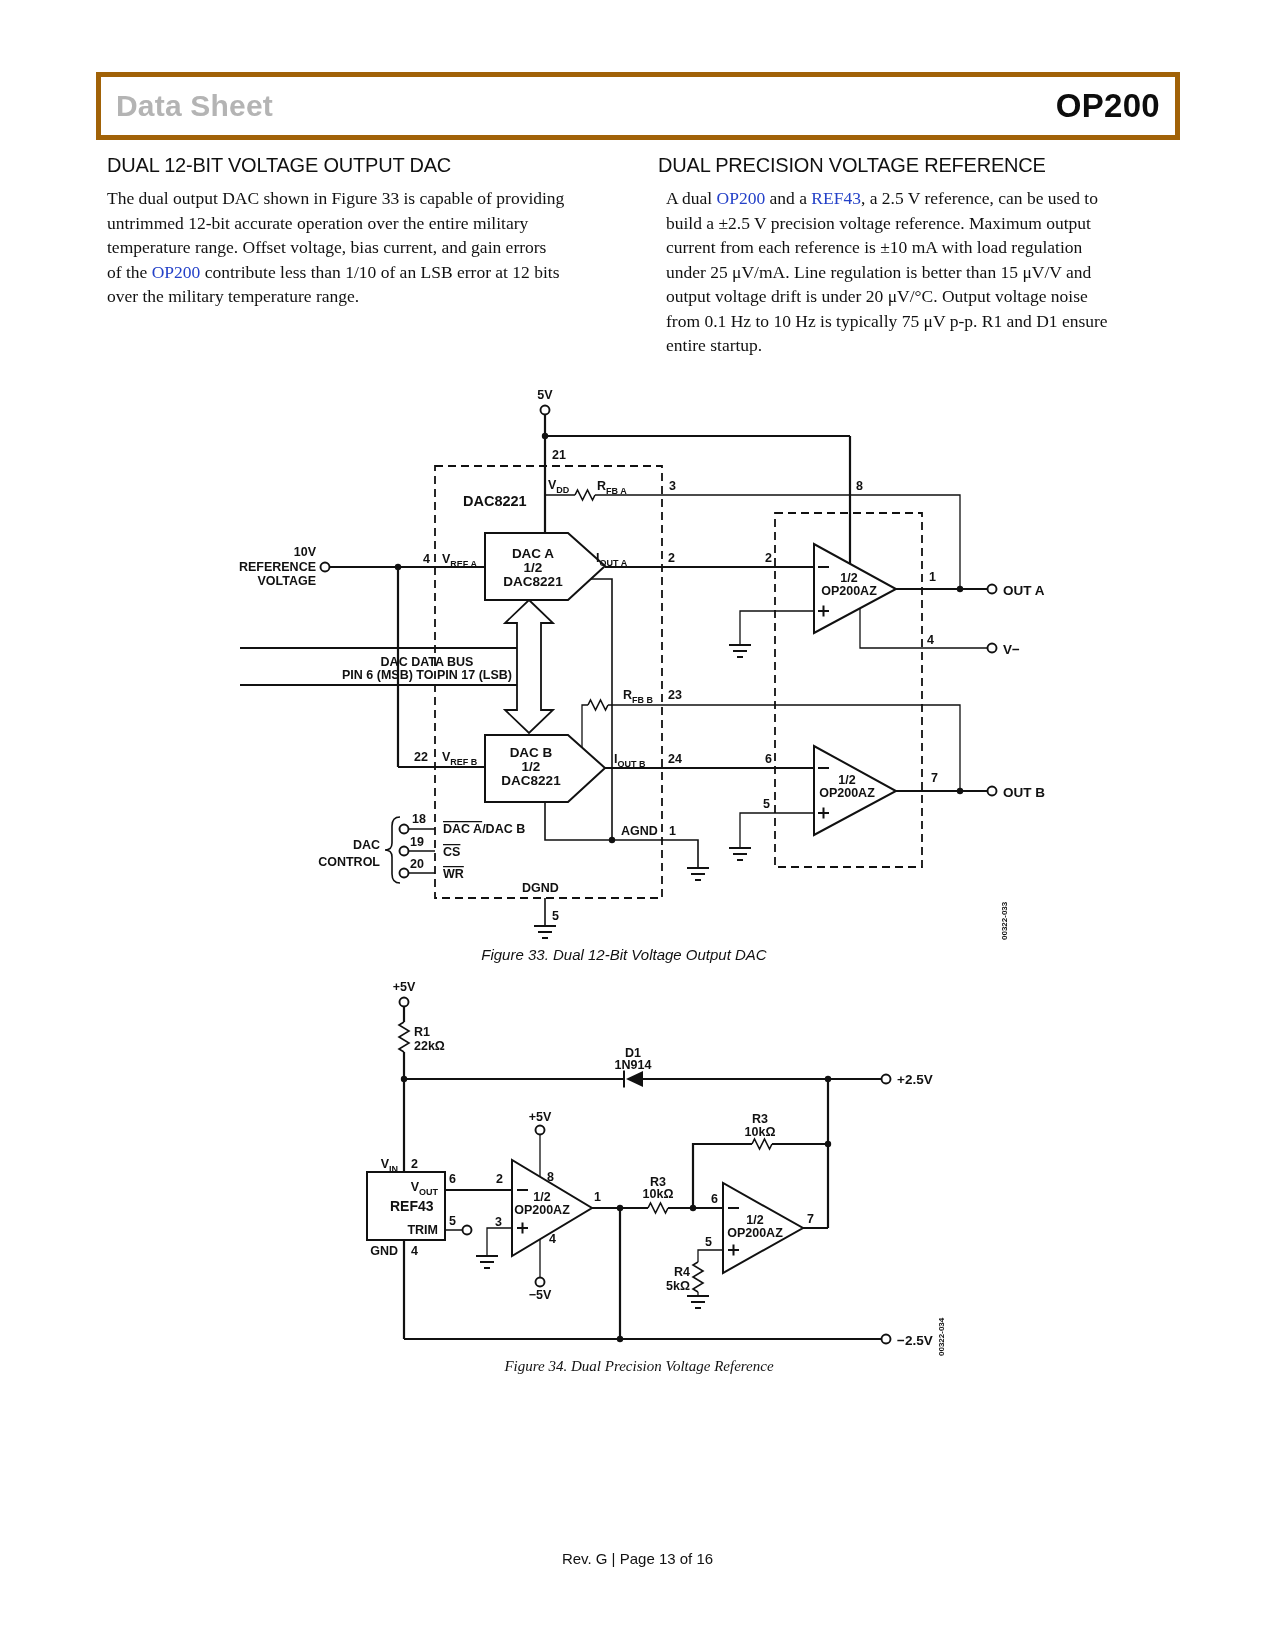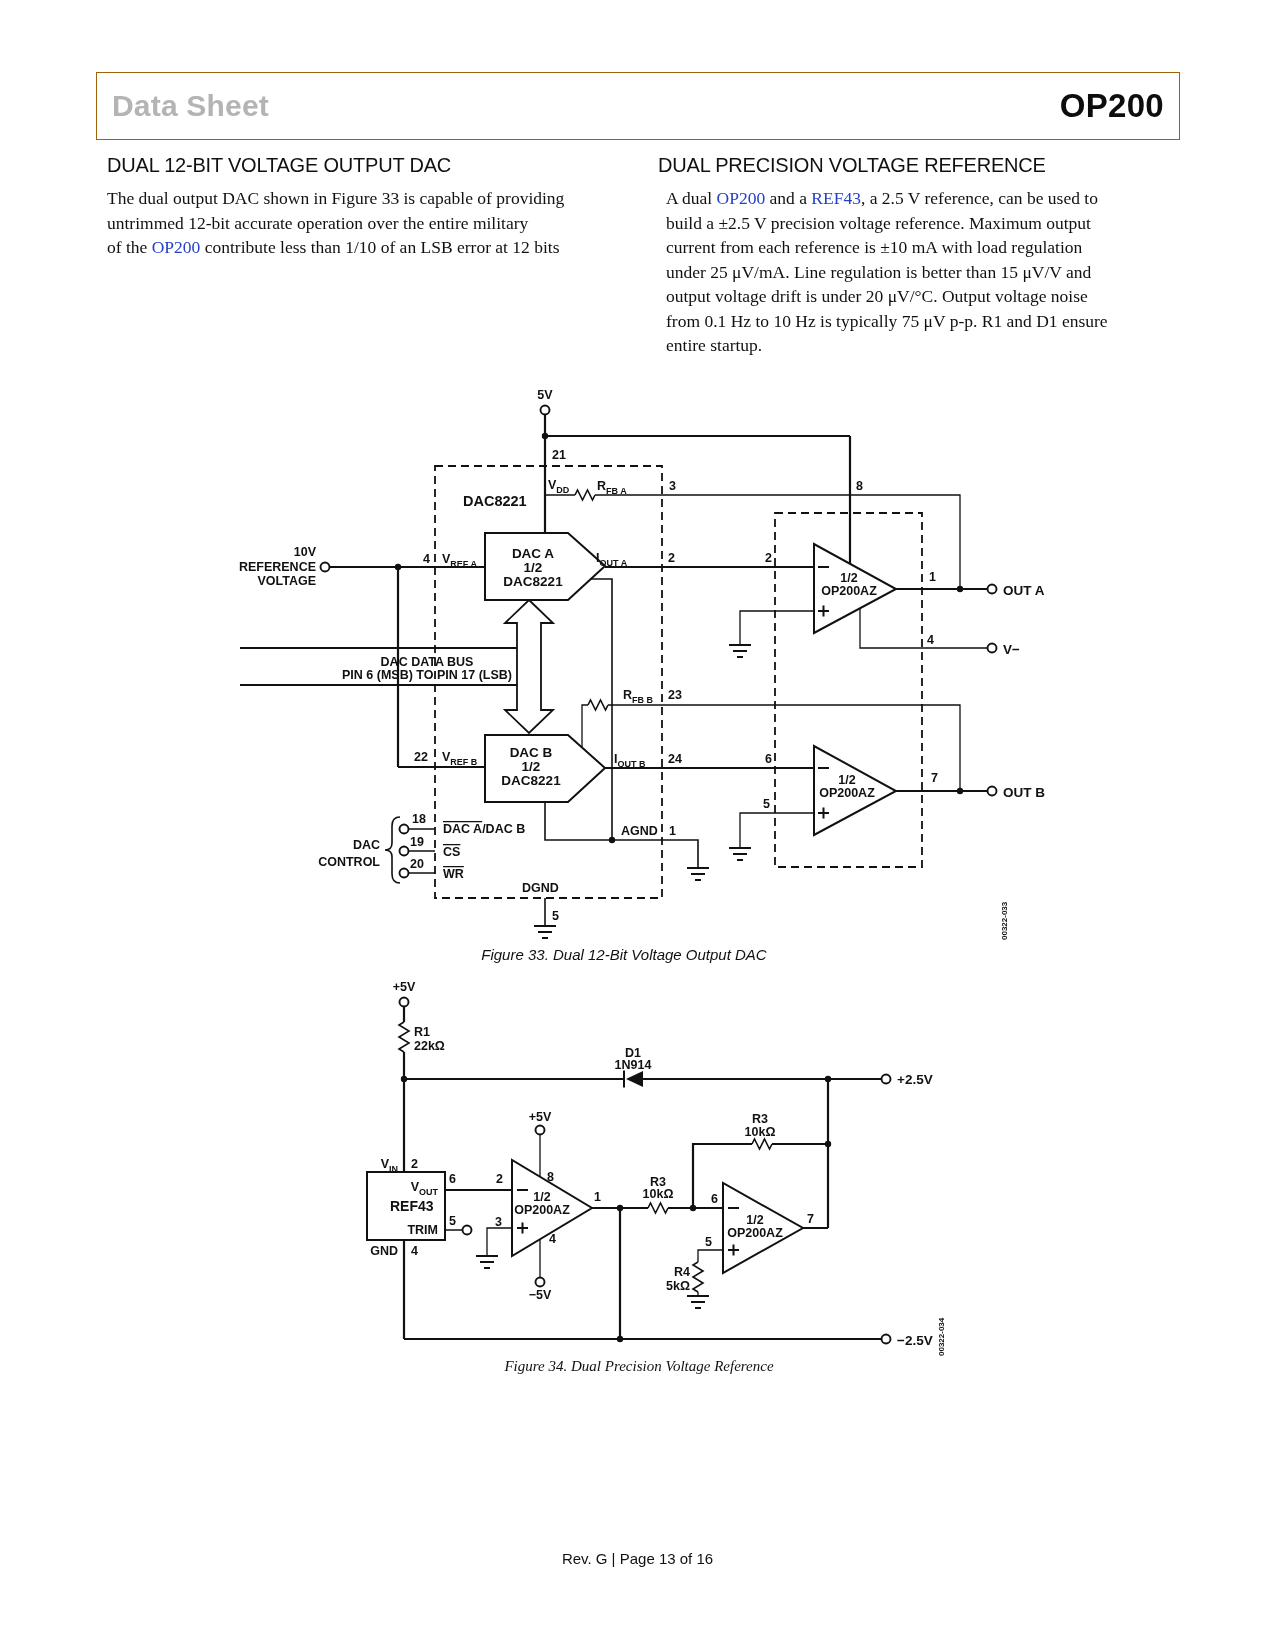--- a/index.html
+++ b/index.html
@@ -1,18 +1,18 @@
 <!DOCTYPE html>
 <html><head>
 <meta charset="utf-8">
 <style>
   html,body{margin:0;padding:0;background:#e8e8e8;}
   .page{position:relative;width:1275px;height:1650px;background:#ffffff;margin:0 auto;
         font-family:"Liberation Sans",sans-serif;color:#111;overflow:hidden;}
-  .hdr{position:absolute;left:96px;top:72px;width:1084px;height:68px;border:1px solid #a16207;
+  .hdr{position:absolute;left:96px;top:72px;width:1084px;height:68px;border:5px solid #a16207;
        box-sizing:border-box;display:flex;align-items:center;justify-content:space-between;padding:12px 15px;}
   .hdr .ds{font-size:30px;font-weight:bold;color:#b4b4b4;letter-spacing:0.2px;}
   .hdr .part{font-size:33px;font-weight:bold;color:#0d0d0d;letter-spacing:0.3px;}
   .h2{position:absolute;font-size:20px;font-weight:normal;letter-spacing:-0.2px;white-space:nowrap;}
   .col{position:absolute;font-family:"Liberation Serif",serif;font-size:17.5px;line-height:24.5px;white-space:nowrap;}
   .link{color:#2441C8;}
   .cap{position:absolute;width:700px;text-align:center;font-style:italic;font-size:15px;color:#111;}
   .foot{position:absolute;left:0;top:1550px;width:1275px;text-align:center;font-size:15px;color:#111;}
   svg.diag{position:absolute;left:0;top:0;}
   svg .w2{stroke:#111;stroke-width:2.2;fill:none;}
@@ -38,21 +38,23 @@
     <span class="ds">Data Sheet</span>
     <span class="part">OP200</span>
   </div>
 
   <div class="h2" style="left:107px;top:154px;">DUAL 12-BIT VOLTAGE OUTPUT DAC</div>
   <div class="h2" style="left:658px;top:154px;">DUAL PRECISION VOLTAGE REFERENCE</div>
 
   <div class="col" style="left:107px;top:186px;">
       <div><span>The dual output DAC shown in Figure 33 is capable of providing</span></div>
       <div><span>untrimmed 12-bit accurate operation over the entire military</span></div>
+      <div><span>temperature range. Offset voltage, bias current, and gain errors</span></div>
       <div><span>of the </span><span class="link">OP200</span><span> contribute less than 1/10 of an LSB error at 12 bits</span></div>
+      <div><span>over the military temperature range.</span></div>
     </div>
   <div class="col" style="left:666px;top:186px;">
       <div><span>A dual </span><span class="link">OP200</span><span> and a </span><span class="link">REF43</span><span>, a 2.5 V reference, can be used to</span></div>
       <div><span>build a ±2.5 V precision voltage reference. Maximum output</span></div>
       <div><span>current from each reference is ±10 mA with load regulation</span></div>
       <div><span>under 25 μV/mA. Line regulation is better than 15 μV/V and</span></div>
       <div><span>output voltage drift is under 20 μV/°C. Output voltage noise</span></div>
       <div><span>from 0.1 Hz to 10 Hz is typically 75 μV p-p. R1 and D1 ensure</span></div>
       <div><span>entire startup.</span></div>
     </div>

